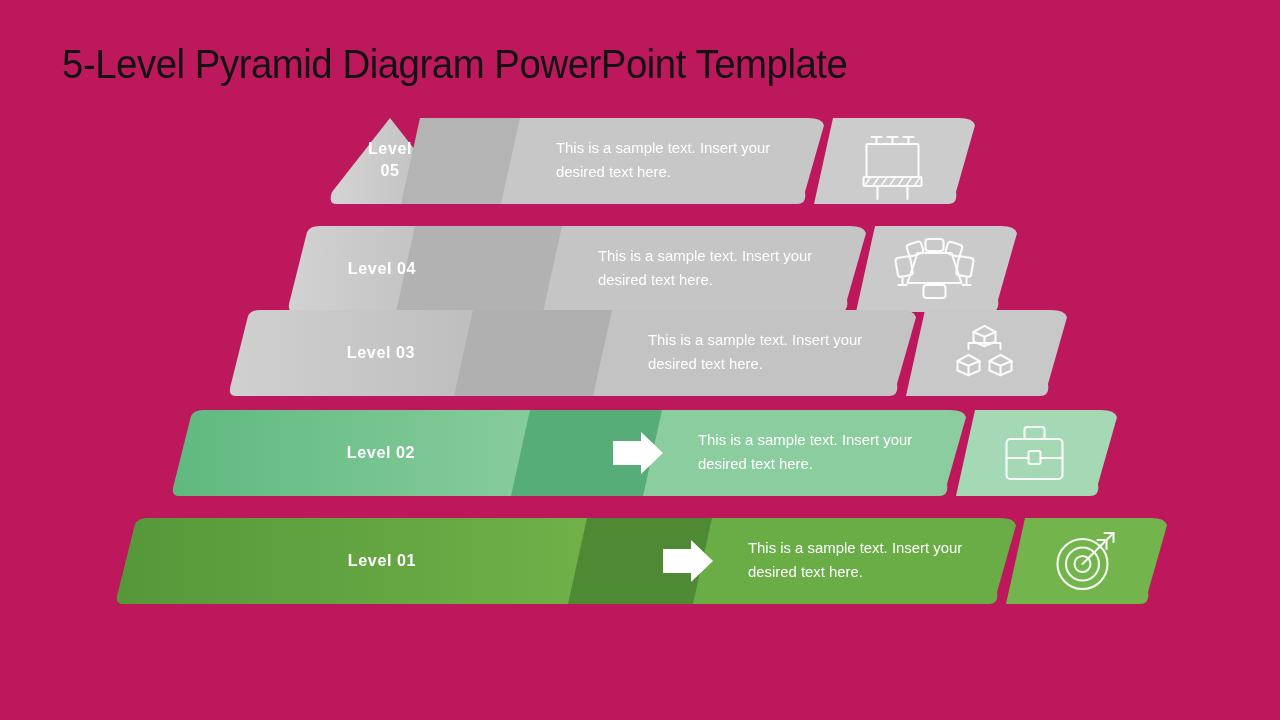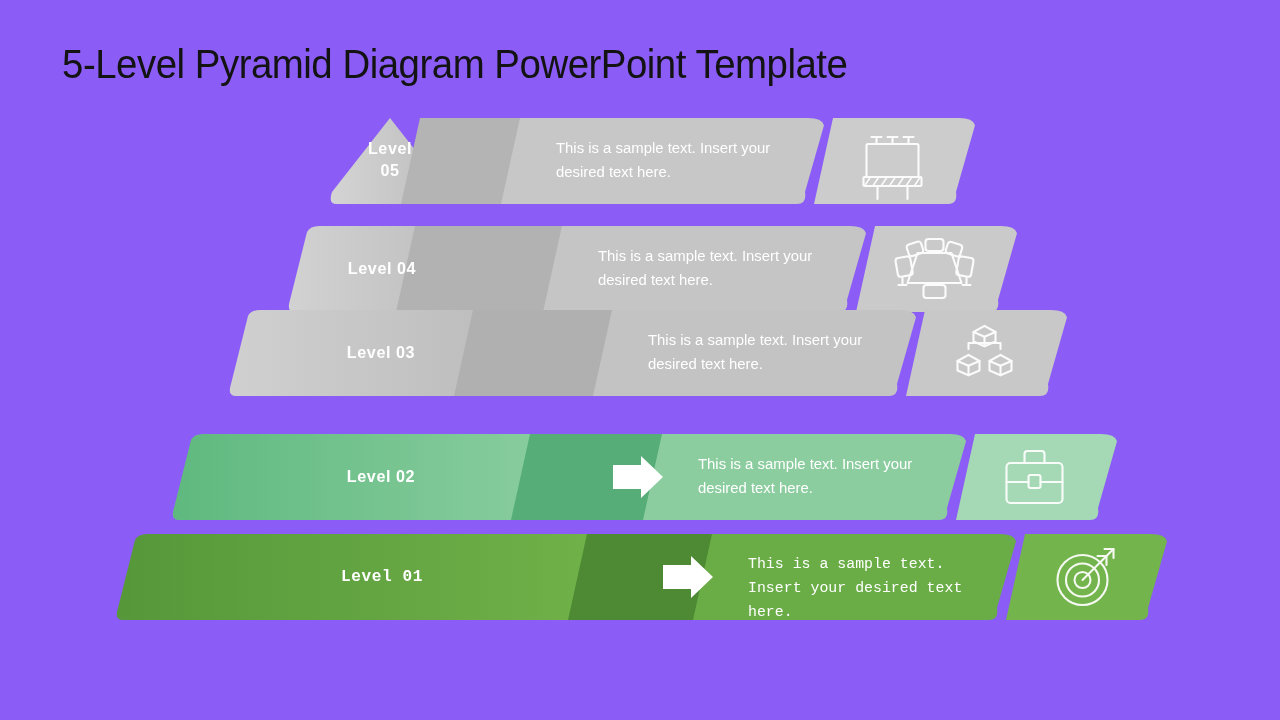--- a/index.html
+++ b/index.html
@@ -5,21 +5,21 @@
   * { box-sizing: border-box; margin: 0; padding: 0; }
   html, body {
     width: 1280px; height: 720px;
     background: #ffffff;
     font-family: "Liberation Sans", "DejaVu Sans", sans-serif;
     overflow: hidden;
   }
   #slide {
     position: relative;
     width: 1280px; height: 720px;
-    background: #8b5cf6;
+    background: #be185d;
     padding-left: 8px;
   }
 
   
   #title {
     position: absolute;
     left: 62px; top: 42px;
     font-size: 40px;
     font-weight: 400;
     letter-spacing: -0.5px;
@@ -230,21 +230,21 @@
         <path d="M 1000.5 44.84 L 1011.5 51 L 1011.5 60.548 L 1000.5 65.168 L 989.5 60.548 L 989.5 51 Z"></path>
         <path d="M 989.5 51 L 1000.5 55.8048 L 1011.5 51"></path>
         <line x1="1000.5" y1="55.8048" x2="1000.5" y2="65.168"></line>
       </g>
             <path d="M 968.5 39 L 968.5 33 L 1000.5 33 L 1000.5 39" fill="none" stroke="#ffffff" stroke-width="2.1" stroke-linejoin="round" stroke-linecap="round"></path>
           </g>
     </svg>
         <div class="lv-label" style="left: 291px; width: 180px; top: 32px;">Level 03</div>
         <div class="lv-body" style="left: 648px; width: 235px; top: 18px;">This is a sample text. Insert your desired text here.</div>
       </div>
-      <div class="level" style="top: 316px;">
+      <div class="level" style="top: 292px;">
     <svg class="lv-svg" width="1280" height="86" viewBox="0 0 1280 86">
       <defs>
         <linearGradient id="g3a" x1="0" y1="0" x2="1" y2="0">
               <stop offset="0%" stop-color="#5fb97f"></stop>
               <stop offset="100%" stop-color="#8ecfa2"></stop>
             </linearGradient>
       </defs>
       <path d="M 203.2 0
       L 562.8 0
       Q 572 0 575 6
@@ -279,21 +279,21 @@
             <rect x="1006.5" y="29" width="56" height="40" rx="4" fill="none" stroke="#ffffff" stroke-width="2.1" stroke-linejoin="round" stroke-linecap="round"></rect>
             <path d="M 1024.5 29 L 1024.5 20 Q 1024.5 17 1027.5 17 L 1041.5 17 Q 1044.5 17 1044.5 20 L 1044.5 29" fill="none" stroke="#ffffff" stroke-width="2.1" stroke-linejoin="round" stroke-linecap="round"></path>
             <line x1="1006.5" y1="48" x2="1028.5" y2="48" fill="none" stroke="#ffffff" stroke-width="2.1" stroke-linejoin="round" stroke-linecap="round"></line>
             <line x1="1040.5" y1="48" x2="1062.5" y2="48" fill="none" stroke="#ffffff" stroke-width="2.1" stroke-linejoin="round" stroke-linecap="round"></line>
             <rect x="1028.5" y="41" width="12" height="13" rx="2" fill="none" stroke="#ffffff" stroke-width="2.1" stroke-linejoin="round" stroke-linecap="round"></rect>
           </g>
     </svg>
         <div class="lv-label" style="left: 291px; width: 180px; top: 32px;">Level 02</div>
         <div class="lv-body" style="left: 698px; width: 235px; top: 18px;">This is a sample text. Insert your desired text here.</div>
       </div>
-      <div class="level" style="top: 416px; font-family: Liberation Mono, monospace;">
+      <div class="level" style="top: 400px;">
     <svg class="lv-svg" width="1280" height="86" viewBox="0 0 1280 86">
       <defs>
         <linearGradient id="g4a" x1="0" y1="0" x2="1" y2="0">
               <stop offset="0%" stop-color="#56973a"></stop>
               <stop offset="100%" stop-color="#73b44b"></stop>
             </linearGradient>
       </defs>
       <path d="M 147.2 0
       L 619.8 0
       Q 629 0 632 6

